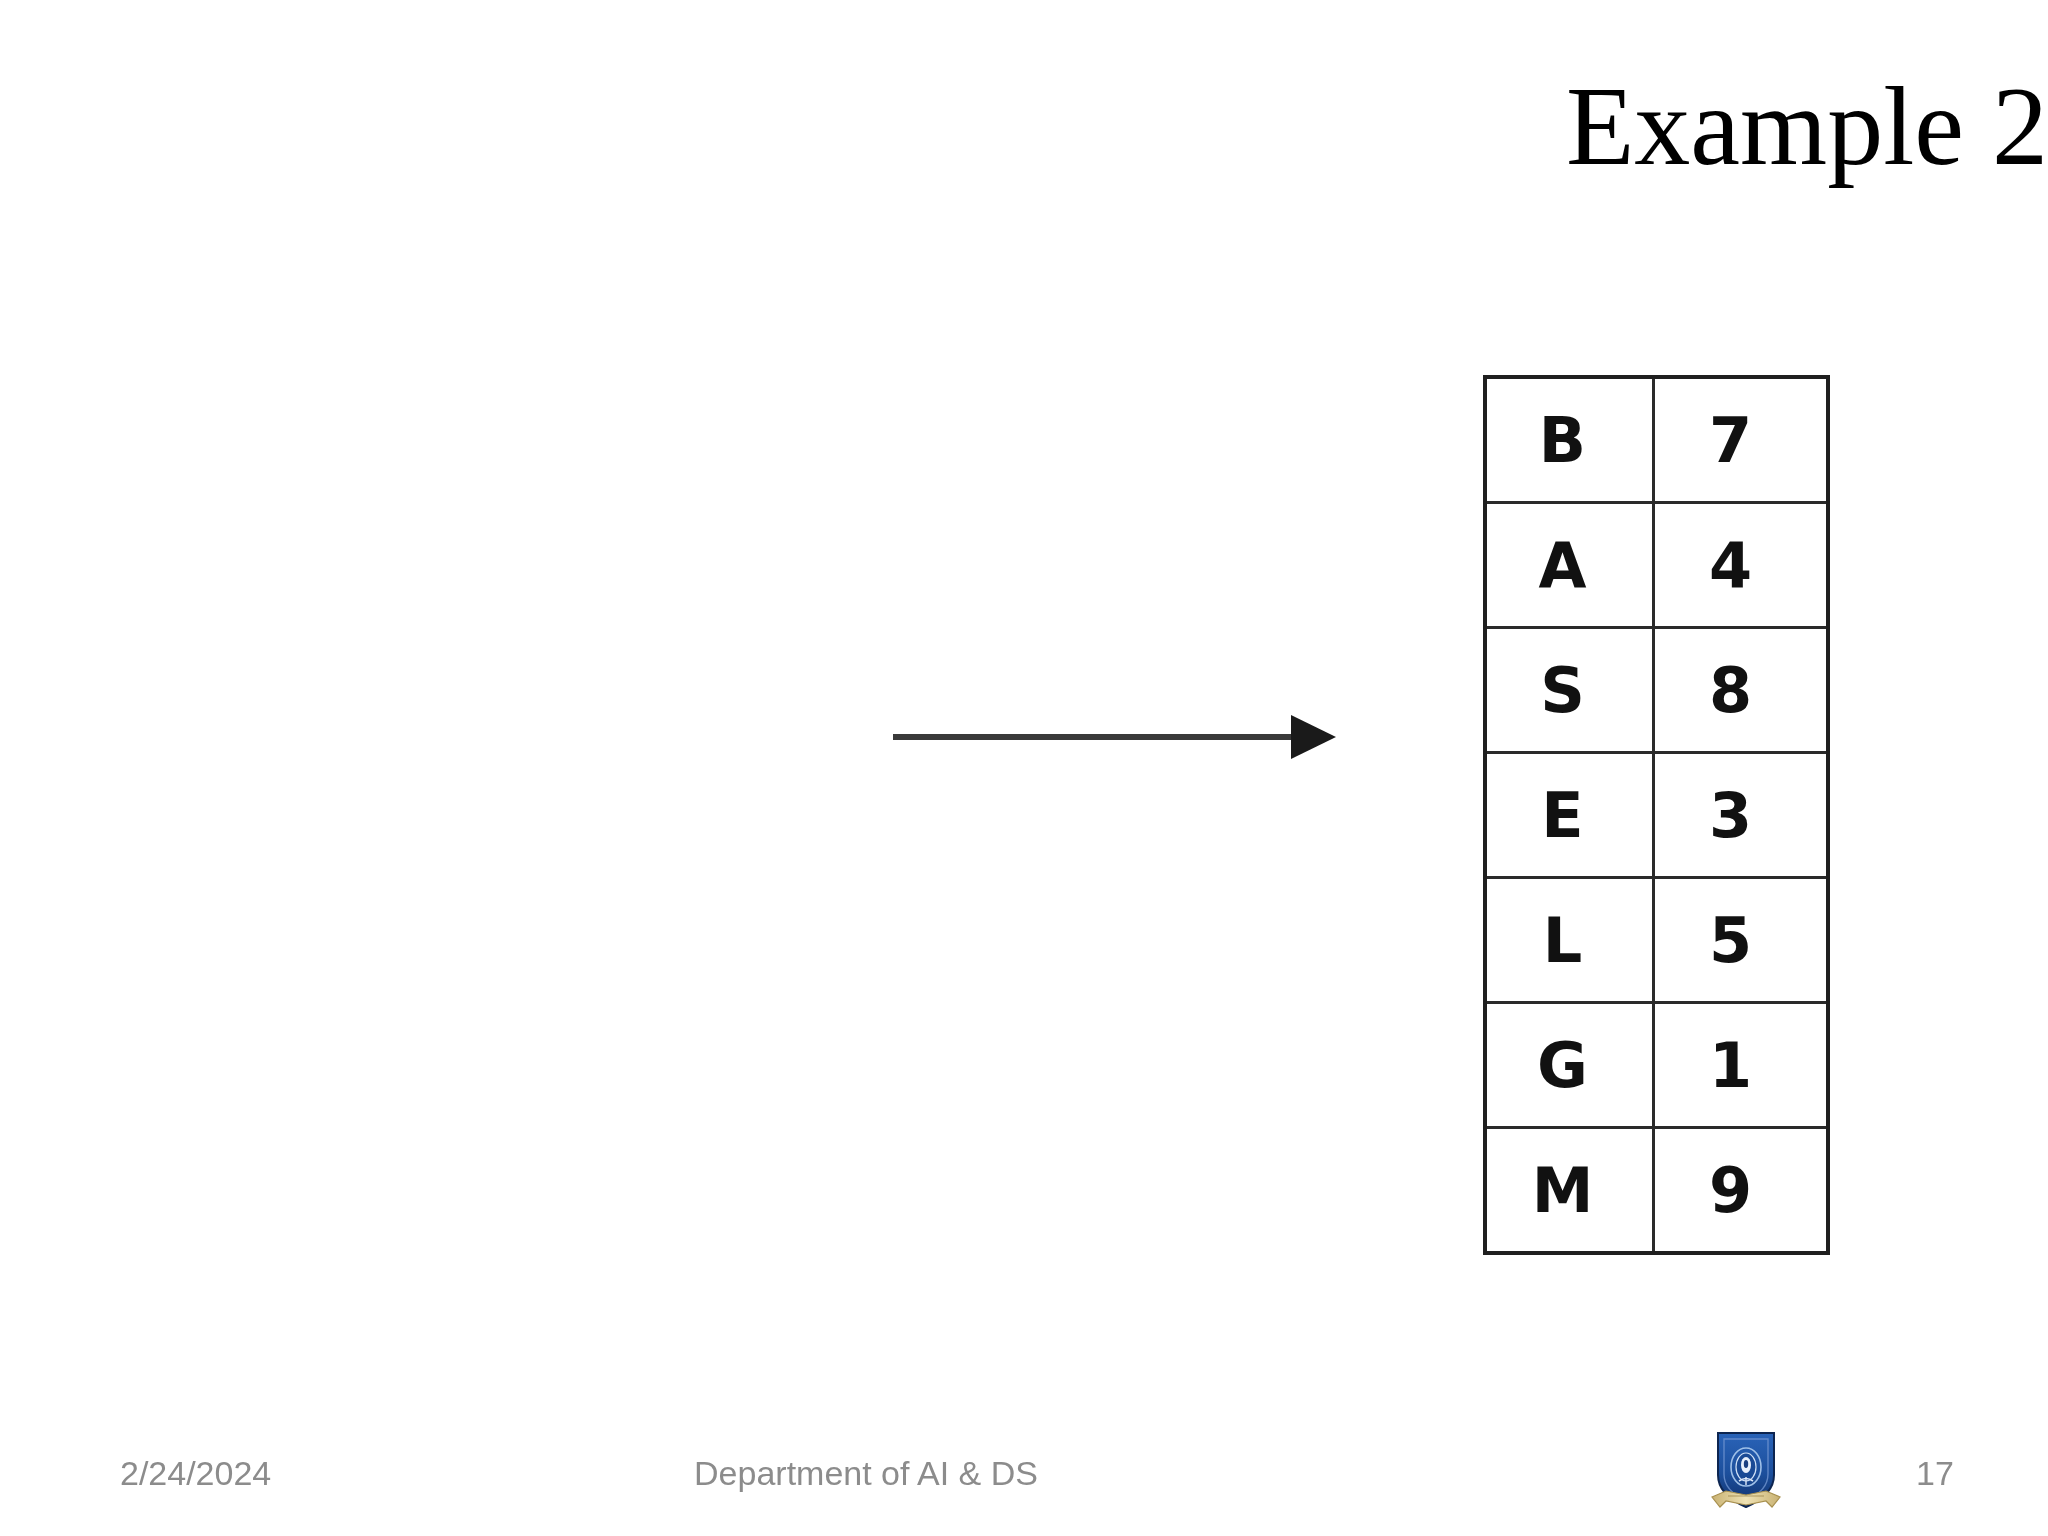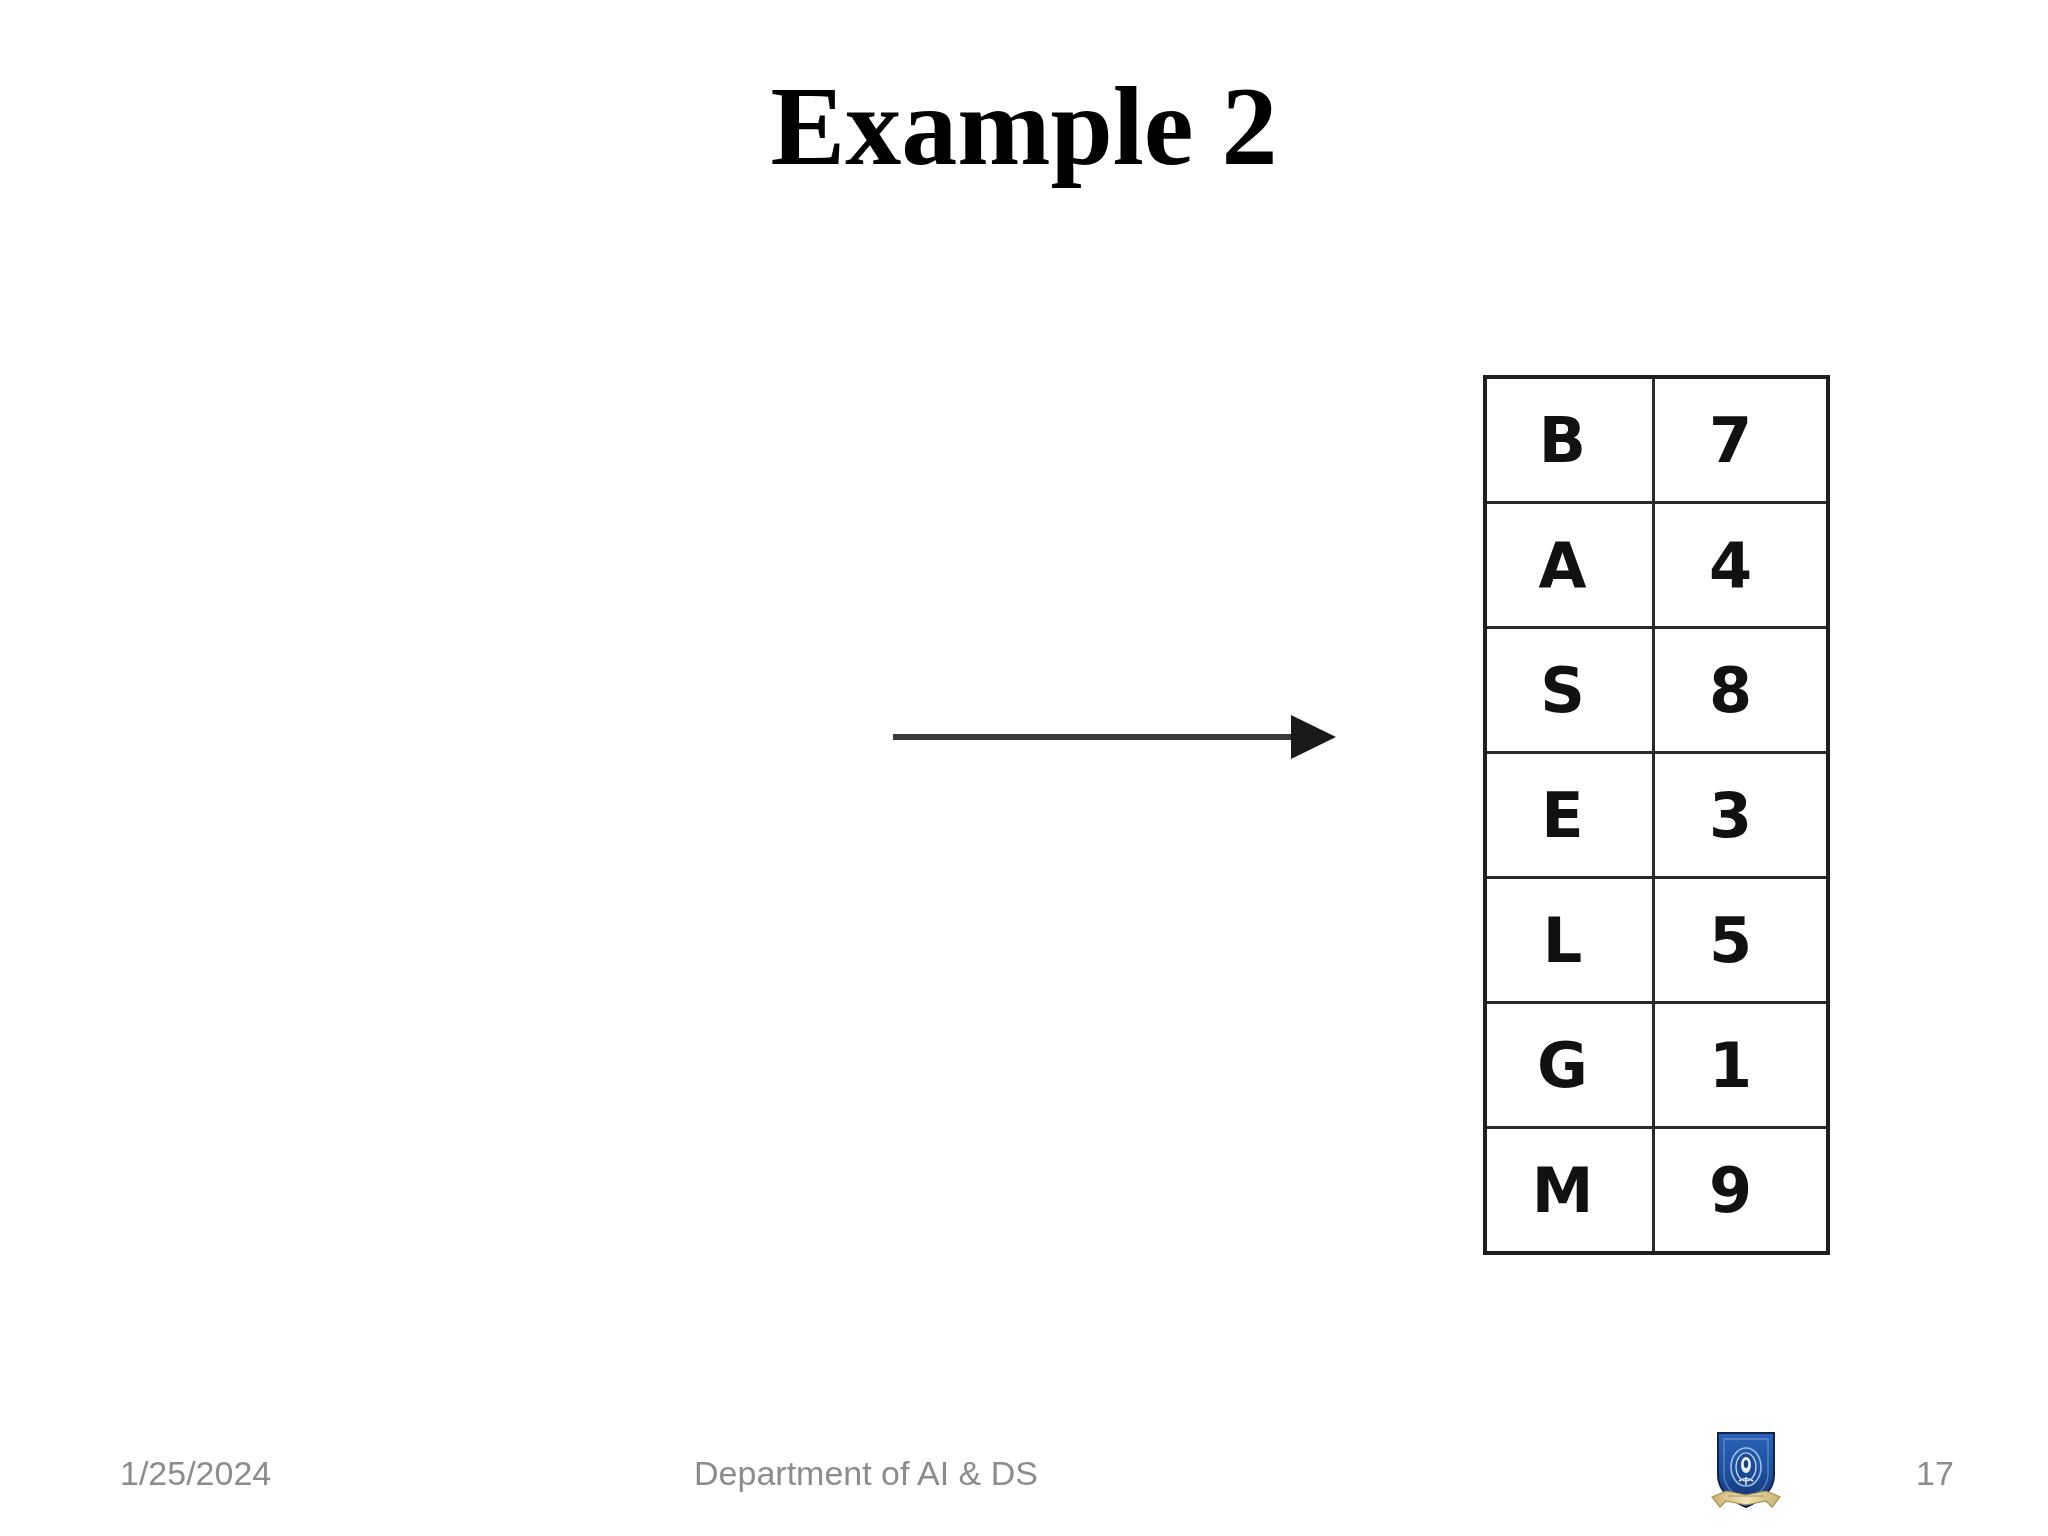--- a/index.html
+++ b/index.html
@@ -16,23 +16,23 @@
     overflow: hidden;
     font-family: "Liberation Sans", sans-serif;
   }
 
   
   #slide-title {
     position: absolute;
     left: 0;
     top: 62px;
     width: 2048px;
-    text-align: center;
+    text-align: right;
     font-family: "Liberation Serif", serif;
-    font-weight: bold;
+    font-weight: normal;
     font-size: 112px;
     line-height: 1.15;
     color: #000000;
     letter-spacing: 0px;
     white-space: pre;
   }
 
   
   #cryptarithm {
     position: absolute;
@@ -188,21 +188,21 @@
           <td class="cell-digit">1</td>
         </tr>
         <tr>
           <td class="cell-letter">M</td>
           <td class="cell-digit">9</td>
         </tr>
       </tbody>
   </table>
 
   <div id="footer">
-    <div id="footer-date" class="footer-text">1/25/2024</div>
+    <div id="footer-date" class="footer-text">2/24/2024</div>
 
     <div id="footer-dept" class="footer-text">Department of AI &amp; DS</div>
 
     <div id="footer-page" class="footer-text">17</div>
   </div>
 
   <svg id="footer-logo" viewBox="0 0 76 88">
     <defs>
       <linearGradient id="shieldGrad" x1="0" y1="0" x2="0" y2="1">
         <stop offset="0%" stop-color="#2a63b8"></stop>

